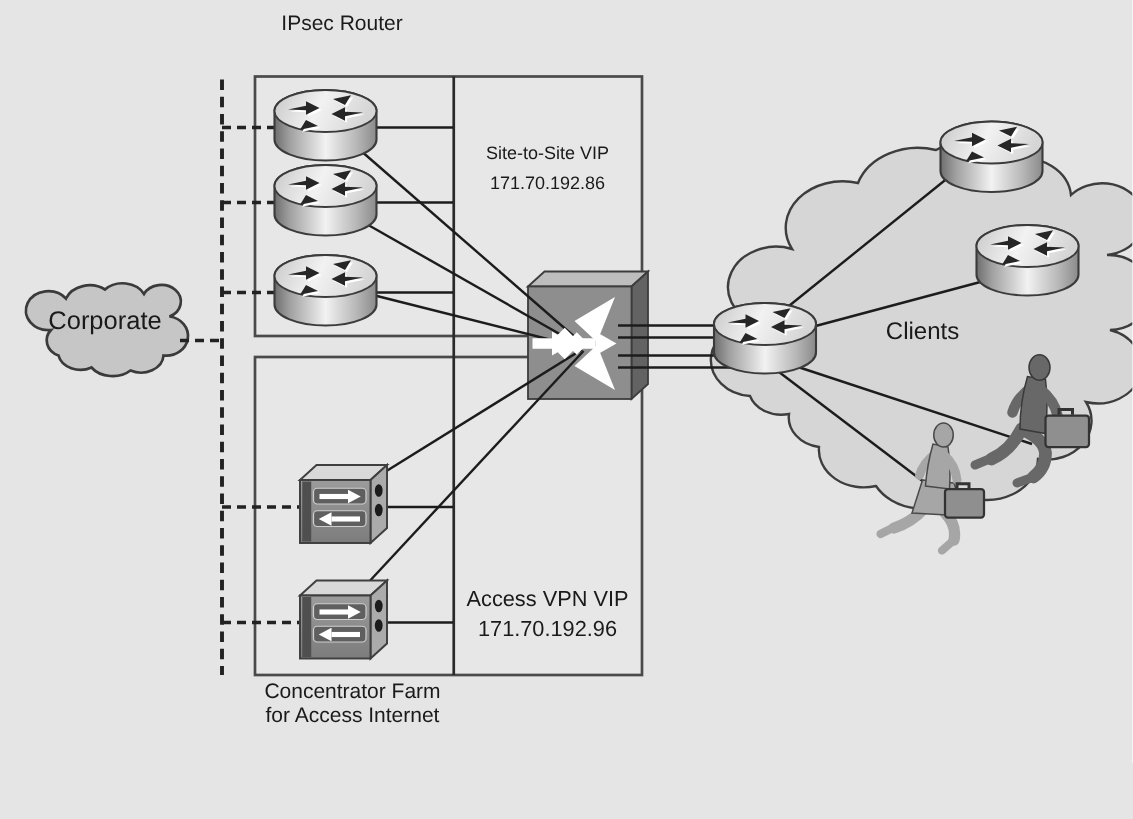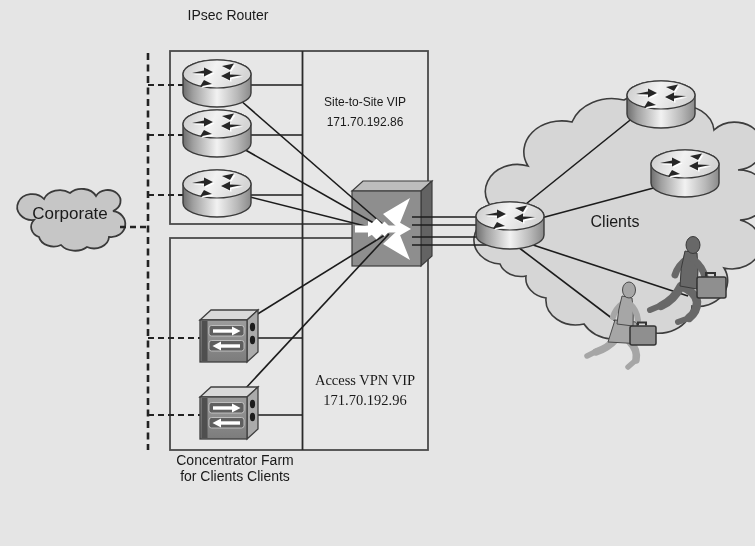--- a/index.html
+++ b/index.html
@@ -5,21 +5,21 @@
   html,body{margin:0;padding:0;background:#fff;}
   .stage{position:relative;width:755px;height:546px;background:#e5e5e5;overflow:hidden;
          font-family:"Liberation Sans",sans-serif;color:#1a1a1a;}
   .stage svg{position:absolute;left:0;top:0;}
   .lbl{position:absolute;white-space:nowrap;}
   .lbl div{white-space:nowrap;}
   .ctr{text-align:center;}
   .farm-caption{left:147px;top:7px;width:162px;font-size:14px;line-height:16px;}
   .corp-label{left:20px;top:205px;width:100px;font-size:17px;line-height:18px;}
   .sitevip-label{left:306px;top:68px;width:118px;font-size:12px;line-height:20px;margin-top:24px;}
-  .accvip-label{left:306px;top:370px;width:118px;font-size:14.5px;line-height:20px;font-family:Liberation Serif, serif;}
+  .accvip-label{left:306px;top:390px;width:118px;font-size:14.5px;line-height:20px;}
   .conc-caption{left:148px;top:453px;width:174px;font-size:14px;line-height:15.5px;}
   .internet-label{left:580px;top:213px;width:70px;font-size:16px;}
 </style>
 </head>
 <body>
 
 <div class="stage">
 
 <svg width="755" height="546" viewBox="0 0 755 546">
   <defs>
@@ -190,18 +190,18 @@
   <div>171.70.192.86</div>
 </div>
 
 <div class="lbl accvip-label ctr">
   <div>Access VPN VIP</div>
   <div>171.70.192.96</div>
 </div>
 
 <div class="lbl conc-caption ctr">
   <div>Concentrator Farm</div>
-  <div>for Clients Clients</div>
+  <div>for Access Internet</div>
 </div>
 
 <div class="lbl internet-label ctr">Clients</div>
 
 </div>
 
 </body></html>

